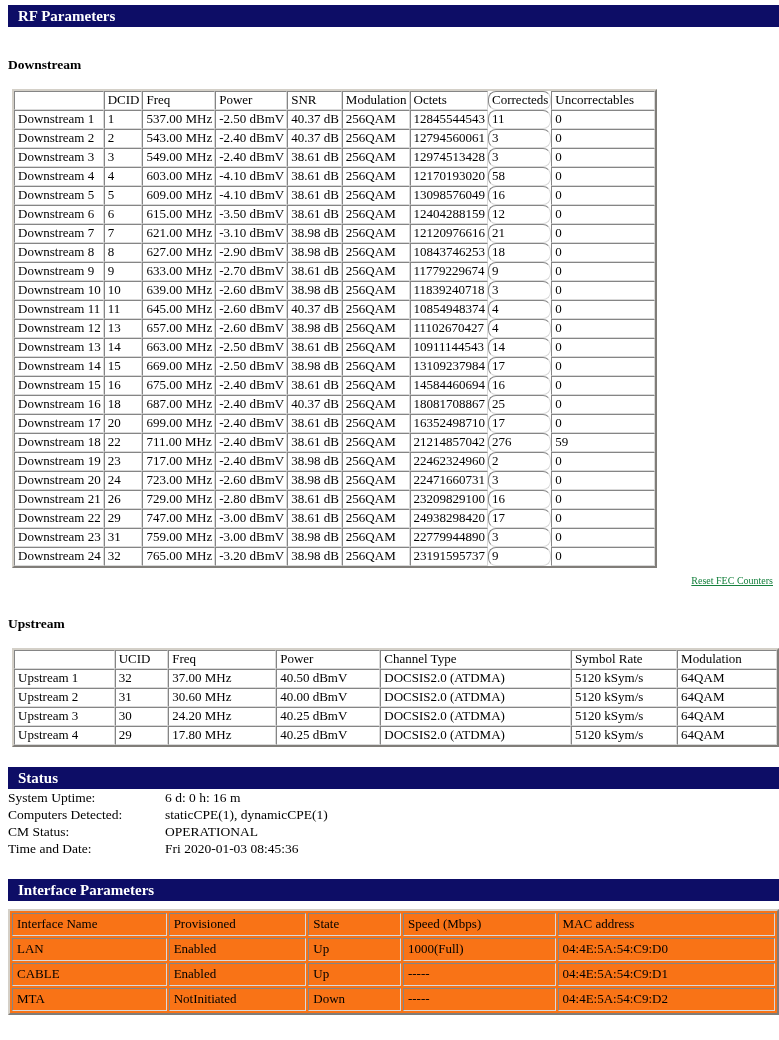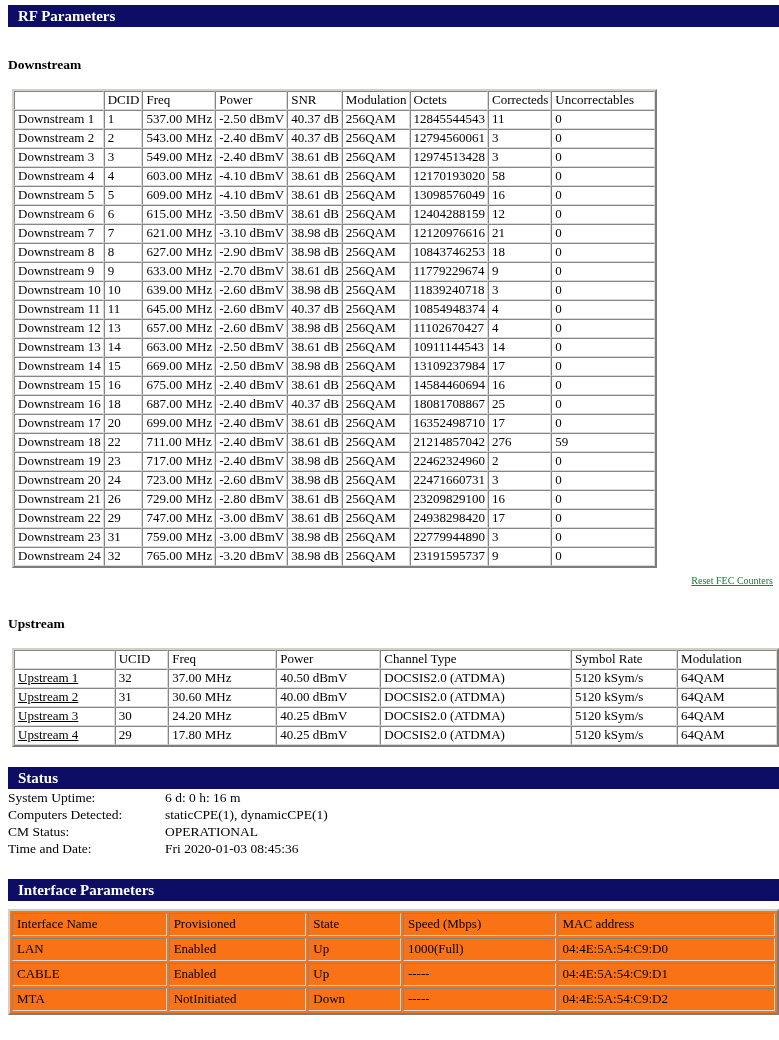--- a/index.html
+++ b/index.html
@@ -80,25 +80,25 @@
   }
 
   
   .ds .c0 { width: 70px; }
   .ds .c1 { width: 26px; }
   .ds .c2 { width: 58px; }
   .ds .c3 { width: 54px; }
   .ds .c4 { width: 41px; }
   .ds .c5 { width: 51px; }
   .ds .c6 { width: 67px; }
-  .ds .c7 { width: 42px; }
+  .ds .c7 { width: 42px; border-radius: 8px; }
   .ds .c8 { width: 97px; }
 
   
-  .us .u0 { width: 97px; text-decoration: underline; }
+  .us .u0 { width: 97px; }
   .us .u1 { width: 48px; }
   .us .u2 { width: 105px; }
   .us .u3 { width: 100px; }
   .us .u4 { width: 190px; }
   .us .u5 { width: 102px; }
   .us .u6 { width: 96px; }
 
   
   .if0 { width: 147px; }
   .if1 { width: 130px; }

